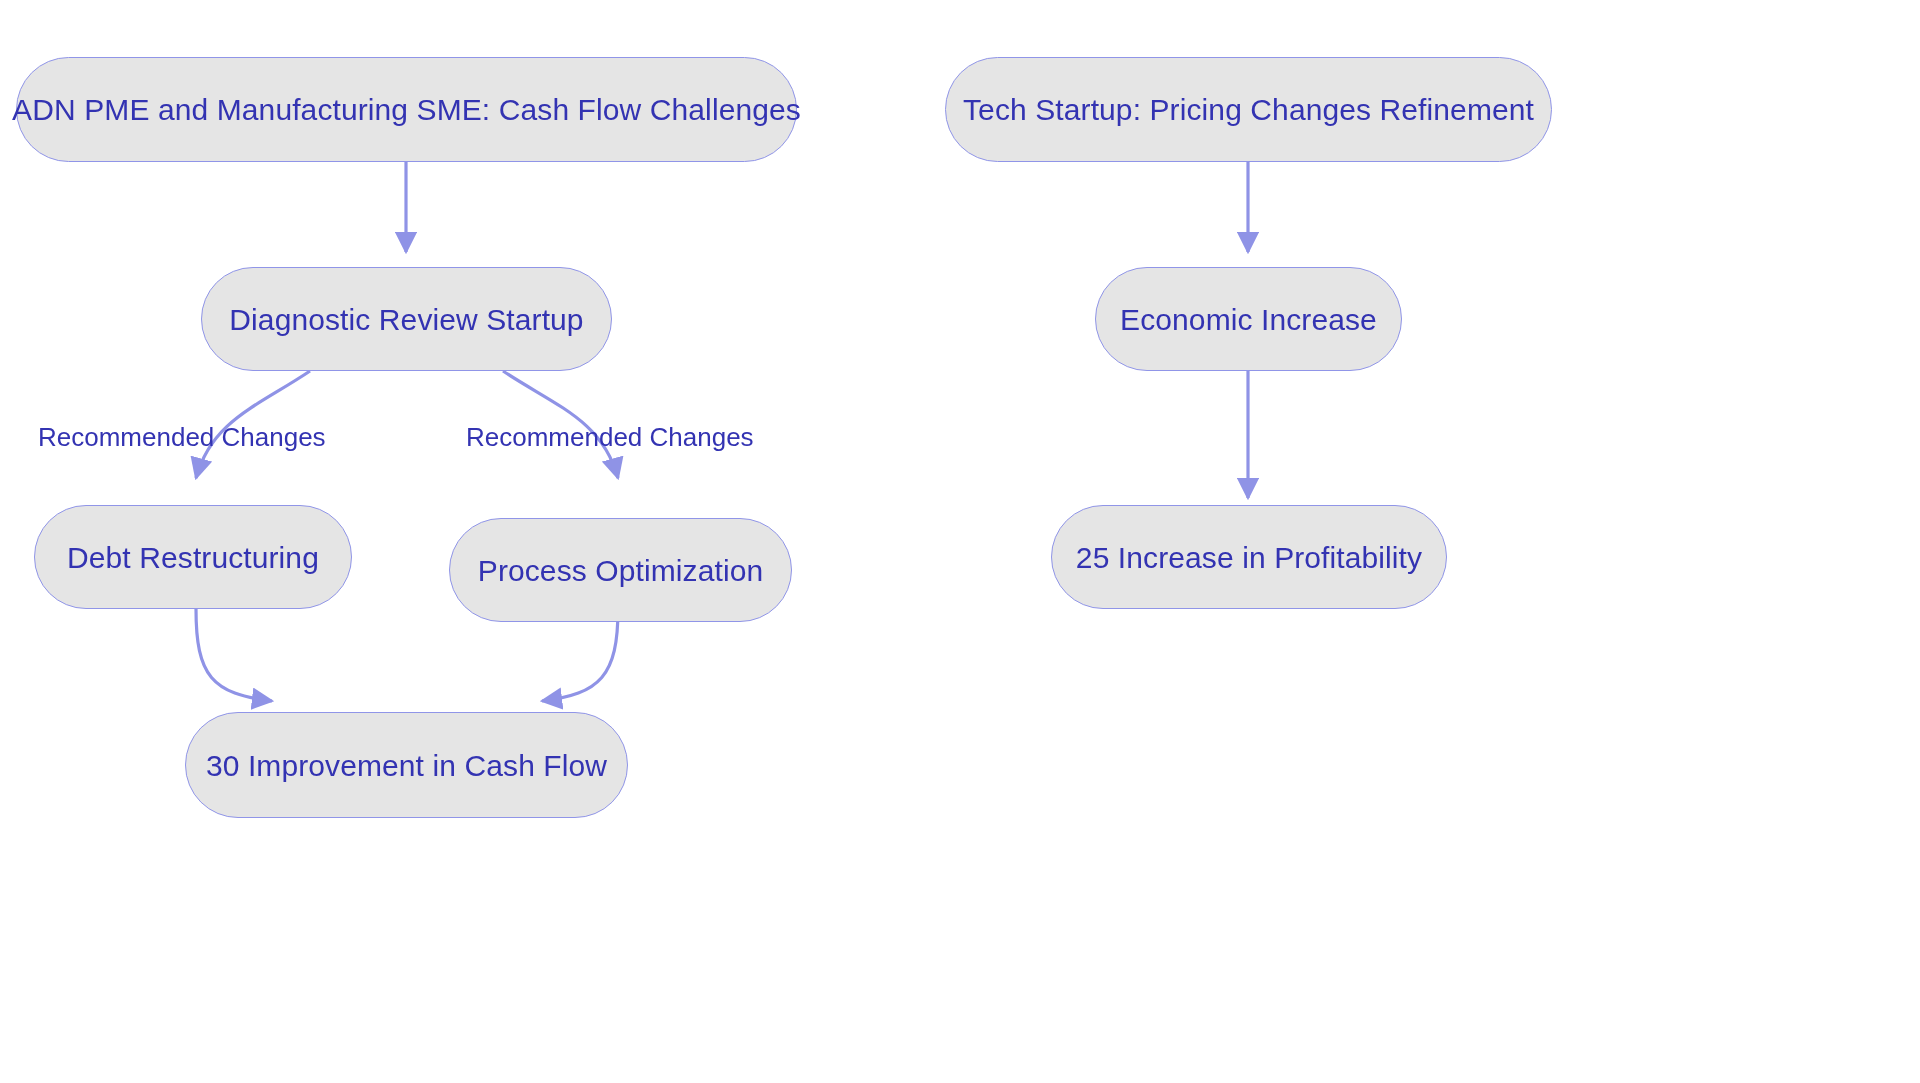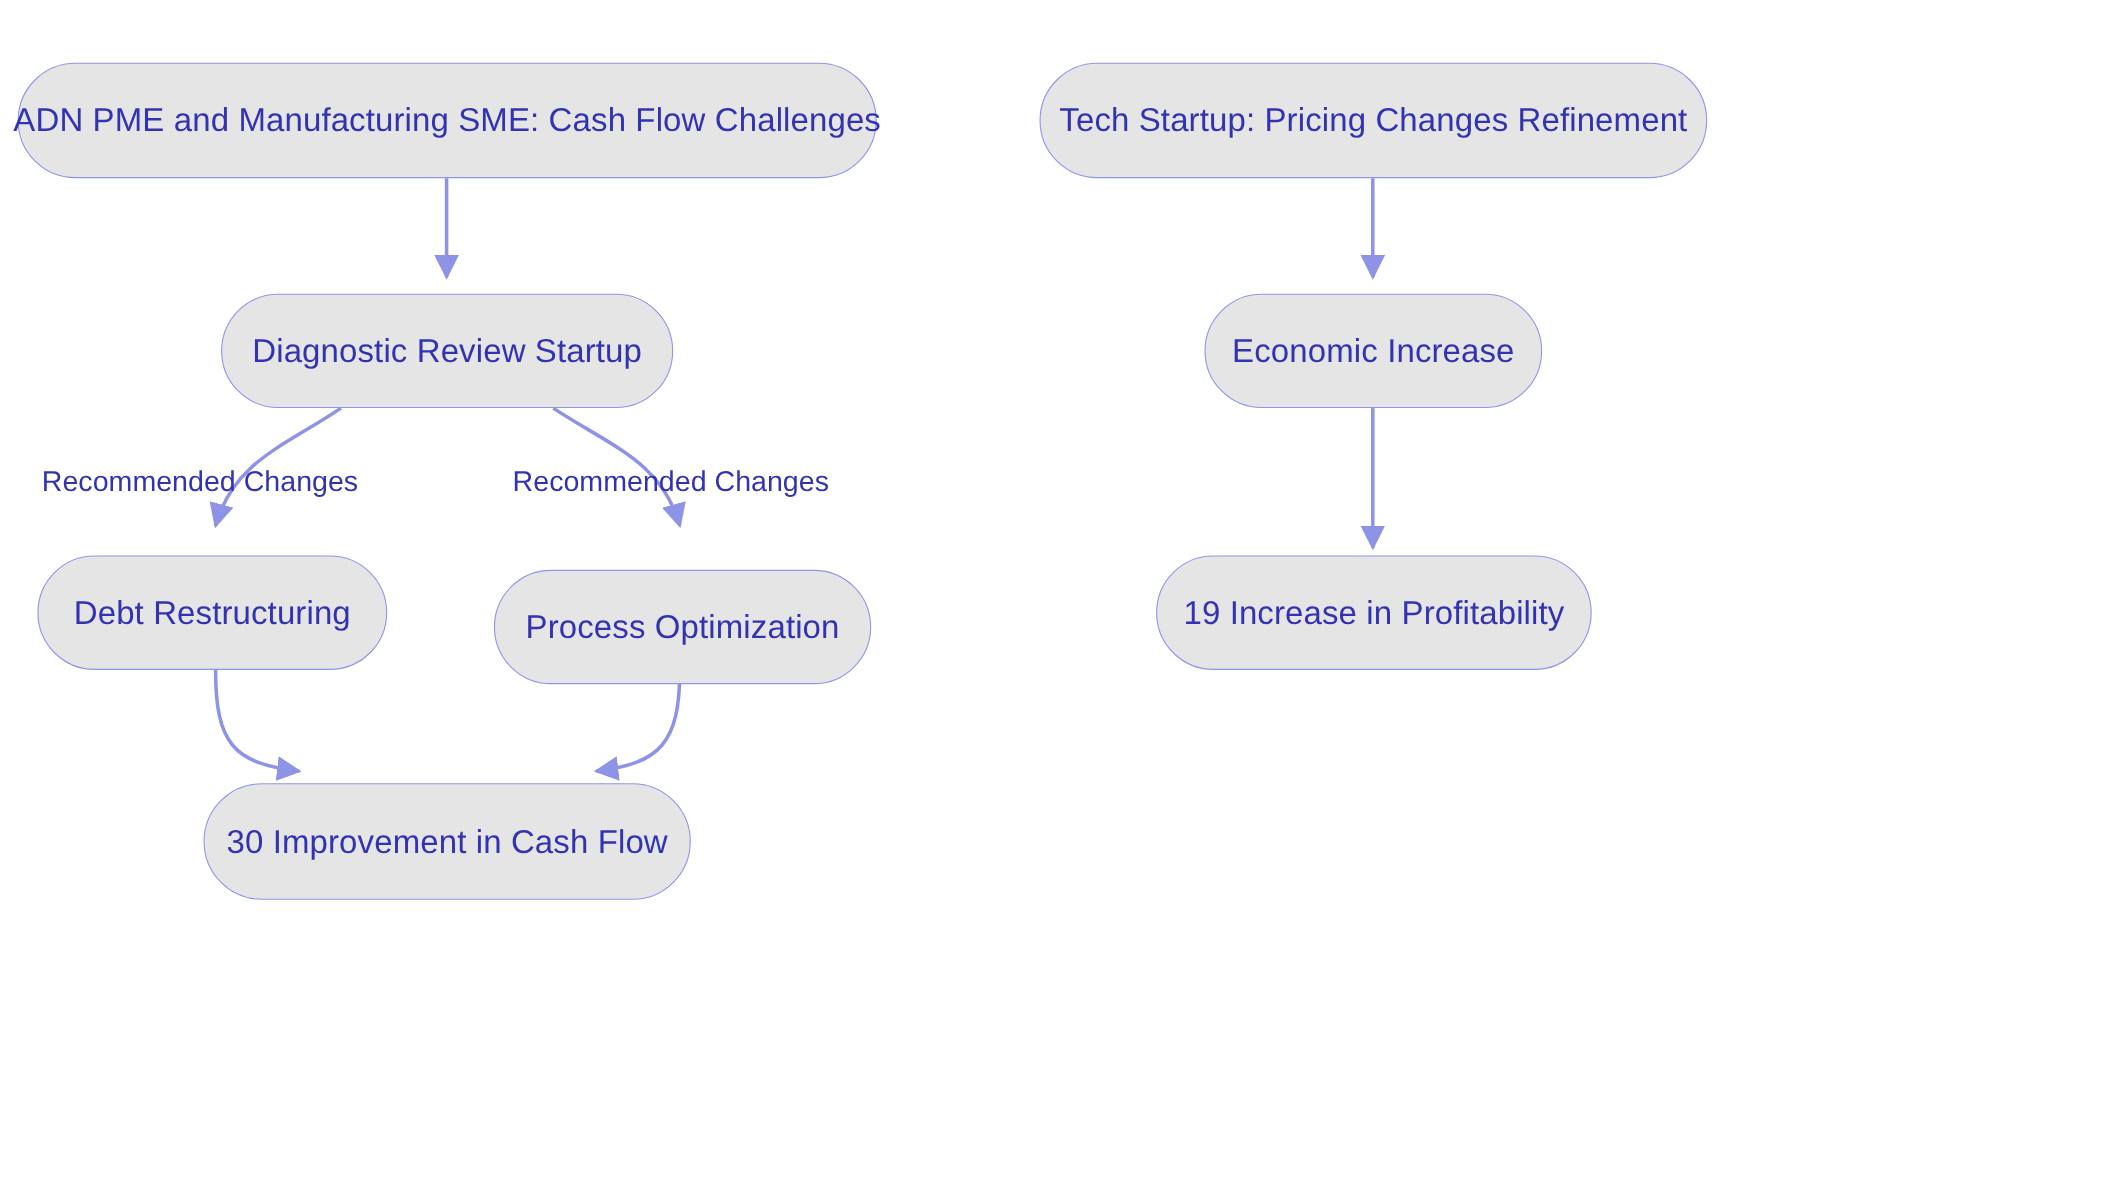--- a/index.html
+++ b/index.html
@@ -118,16 +118,16 @@
 
   <div class="node" style="left:945px; top:57px; width:607px; height:105px;">
     <span class="node-label">Tech Startup: Pricing Changes Refinement</span>
   </div>
 
   <div class="node" style="left:1095px; top:267px; width:307px; height:104px;">
     <span class="node-label">Economic Increase</span>
   </div>
 
   <div class="node" style="left:1051px; top:505px; width:396px; height:104px;">
-    <span class="node-label">19 Increase in Profitability</span>
+    <span class="node-label">25 Increase in Profitability</span>
   </div>
 
 </div>
 
 </body></html>

